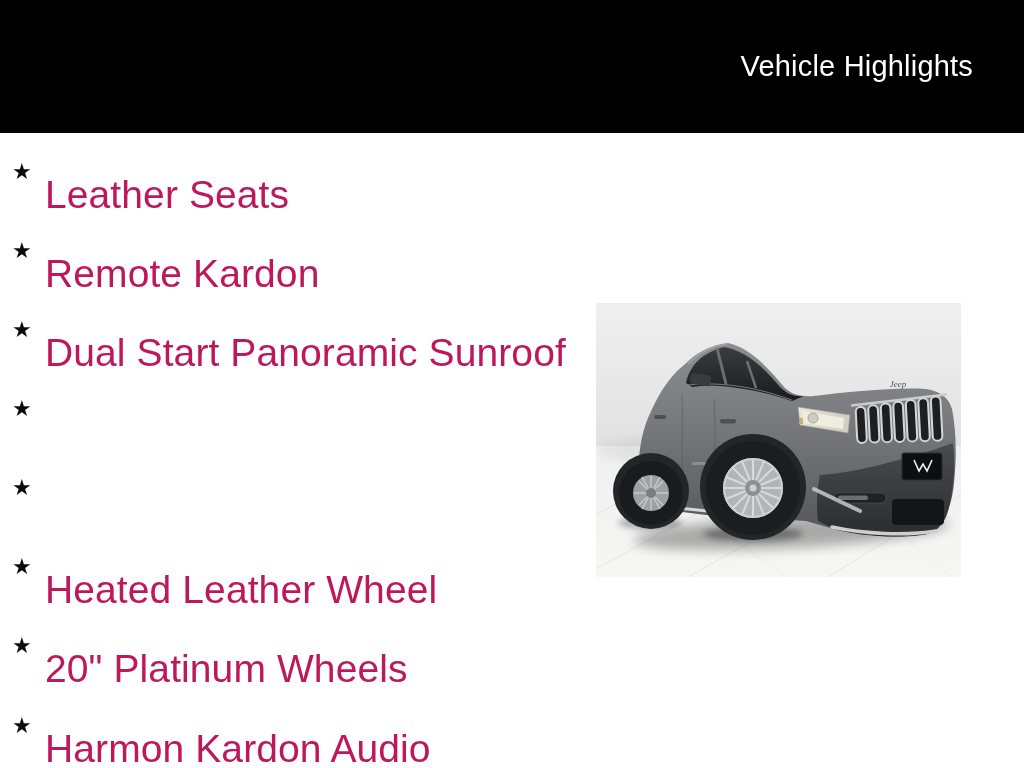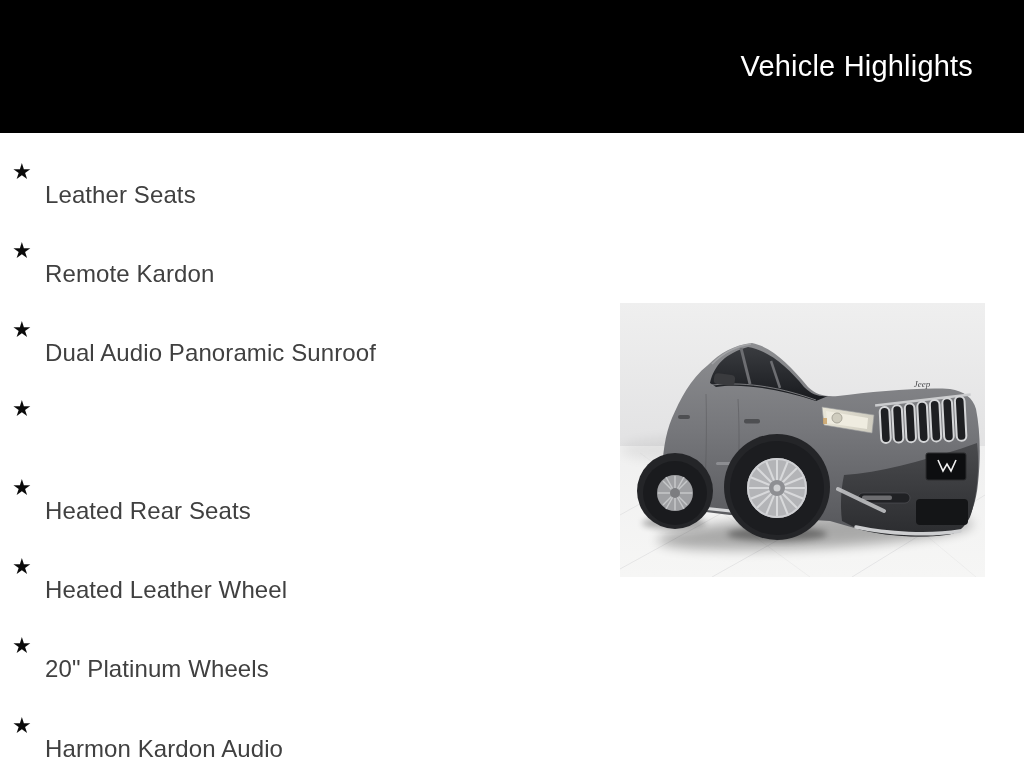--- a/index.html
+++ b/index.html
@@ -53,28 +53,28 @@
   }
   .star {
     display: inline-block;
     width: 33px;
     font-size: 22px;
     color: #0a0a0a;
     line-height: 1;
     transform: translateY(-1px);
   }
   .label {
-    font-size: 24px;
-    color: #404040;
+    font-size: 39px;
+    color: #be185d;
     letter-spacing: 0.1px;
     margin-top: 44px;
   }
   .vehicle-photo {
     position: absolute;
-    left: 620px;
+    left: 596px;
     top: 303px;
     width: 332px;
     height: 274px;
   }
   .vehicle-photo svg { display: block; }
 </style>
 </head>
 <body>
 
 <div class="page">
@@ -87,28 +87,27 @@
     <li>
       <span class="star">★</span>
       <span class="label">Leather Seats</span>
     </li>
     <li>
       <span class="star">★</span>
       <span class="label">Remote Kardon</span>
     </li>
     <li>
       <span class="star">★</span>
-      <span class="label">Dual Audio Panoramic Sunroof</span>
-    </li>
-    <li>
-      <span class="star">★</span>
-    </li>
-    <li>
-      <span class="star">★</span>
-      <span class="label">Heated Rear Seats</span>
+      <span class="label">Dual Start Panoramic Sunroof</span>
+    </li>
+    <li>
+      <span class="star">★</span>
+    </li>
+    <li>
+      <span class="star">★</span>
     </li>
     <li>
       <span class="star">★</span>
       <span class="label">Heated Leather Wheel</span>
     </li>
     <li>
       <span class="star">★</span>
       <span class="label">20" Platinum Wheels</span>
     </li>
     <li>

